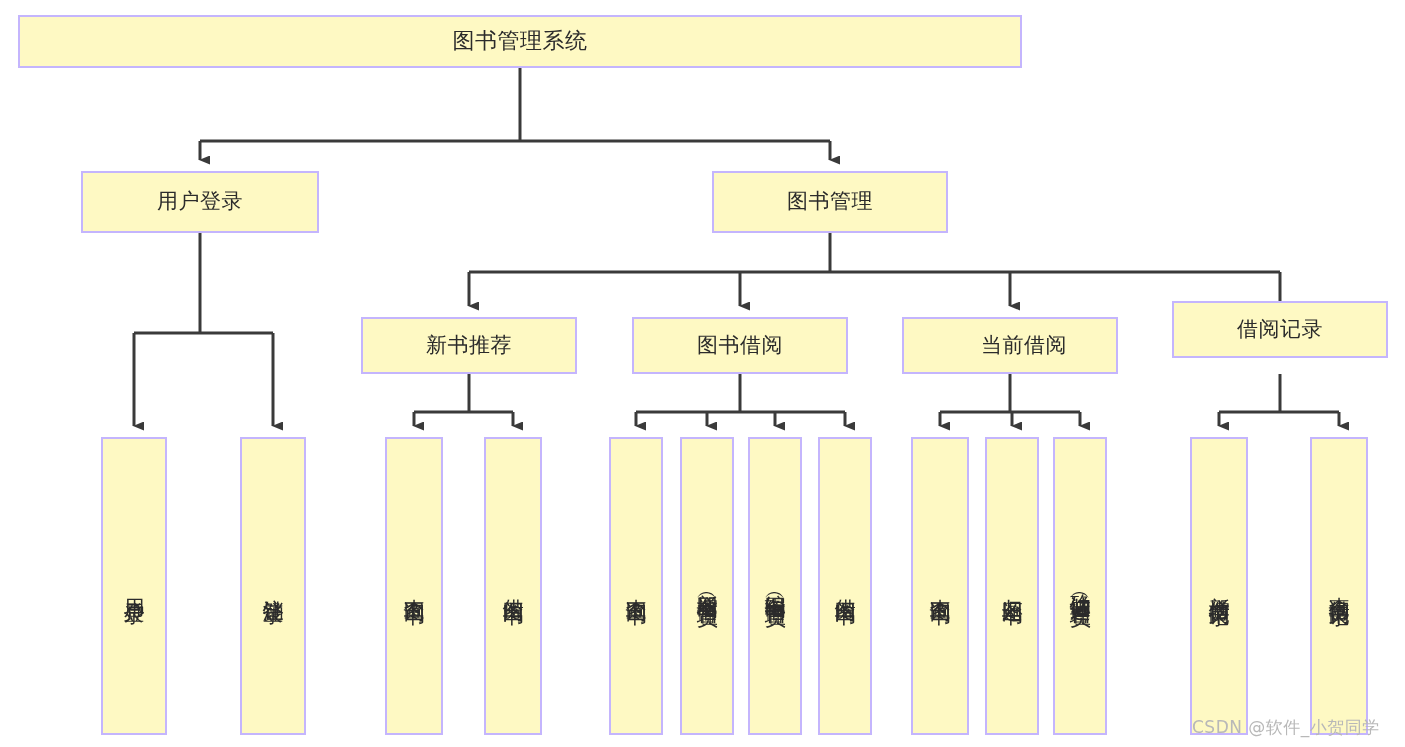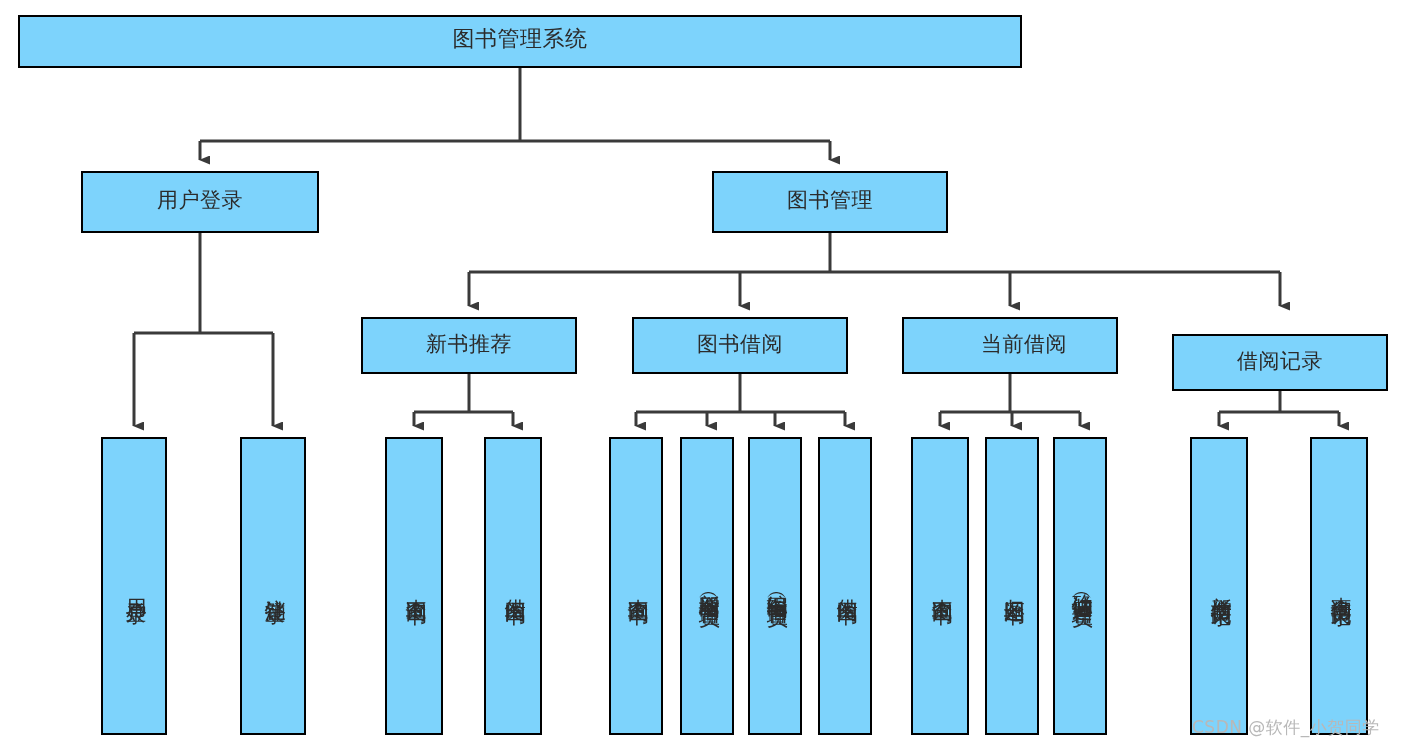--- a/index.html
+++ b/index.html
@@ -22,27 +22,26 @@
     position: absolute;
     left: 0;
     top: 0;
     width: 1405px;
     height: 747px;
     pointer-events: none;
   }
   .node {
     position: absolute;
     box-sizing: border-box;
-    border: 2px solid #000000;
-    background: #7dd3fc;
+    border: 2px solid #c4b5fd;
+    background: #fef9c3;
     display: flex;
     align-items: center;
     justify-content: center;
     color: #2b2b2b;
-    font-family: Liberation Mono, monospace;
   }
   .node.horizontal {
     font-size: 21px;
     line-height: 1.2;
     letter-spacing: 0.5px;
     white-space: nowrap;
   }
   .node.vertical {
     writing-mode: vertical-rl;
     text-orientation: upright;
@@ -139,21 +138,21 @@
 
   <div class="node horizontal" style="left:361px; top:317px; width:216px; height:57px;">
     <span>新书推荐</span>
   </div>
   <div class="node horizontal" style="left:632px; top:317px; width:216px; height:57px;">
     <span>图书借阅</span>
   </div>
   <div class="node horizontal" style="left:902px; top:317px; width:216px; height:57px;padding-left:28px;">
     <span>当前借阅</span>
   </div>
-  <div class="node horizontal" style="left:1172px; top:334px; width:216px; height:57px;">
+  <div class="node horizontal" style="left:1172px; top:301px; width:216px; height:57px;">
     <span>借阅记录</span>
   </div>
 
   <div class="node vertical" style="left:101px; top:437px; width:66px; height:298px;">
     <span class="label">用户登录</span>
   </div>
   <div class="node vertical" style="left:240px; top:437px; width:66px; height:298px;">
     <span class="label">注销登录</span>
   </div>
 

